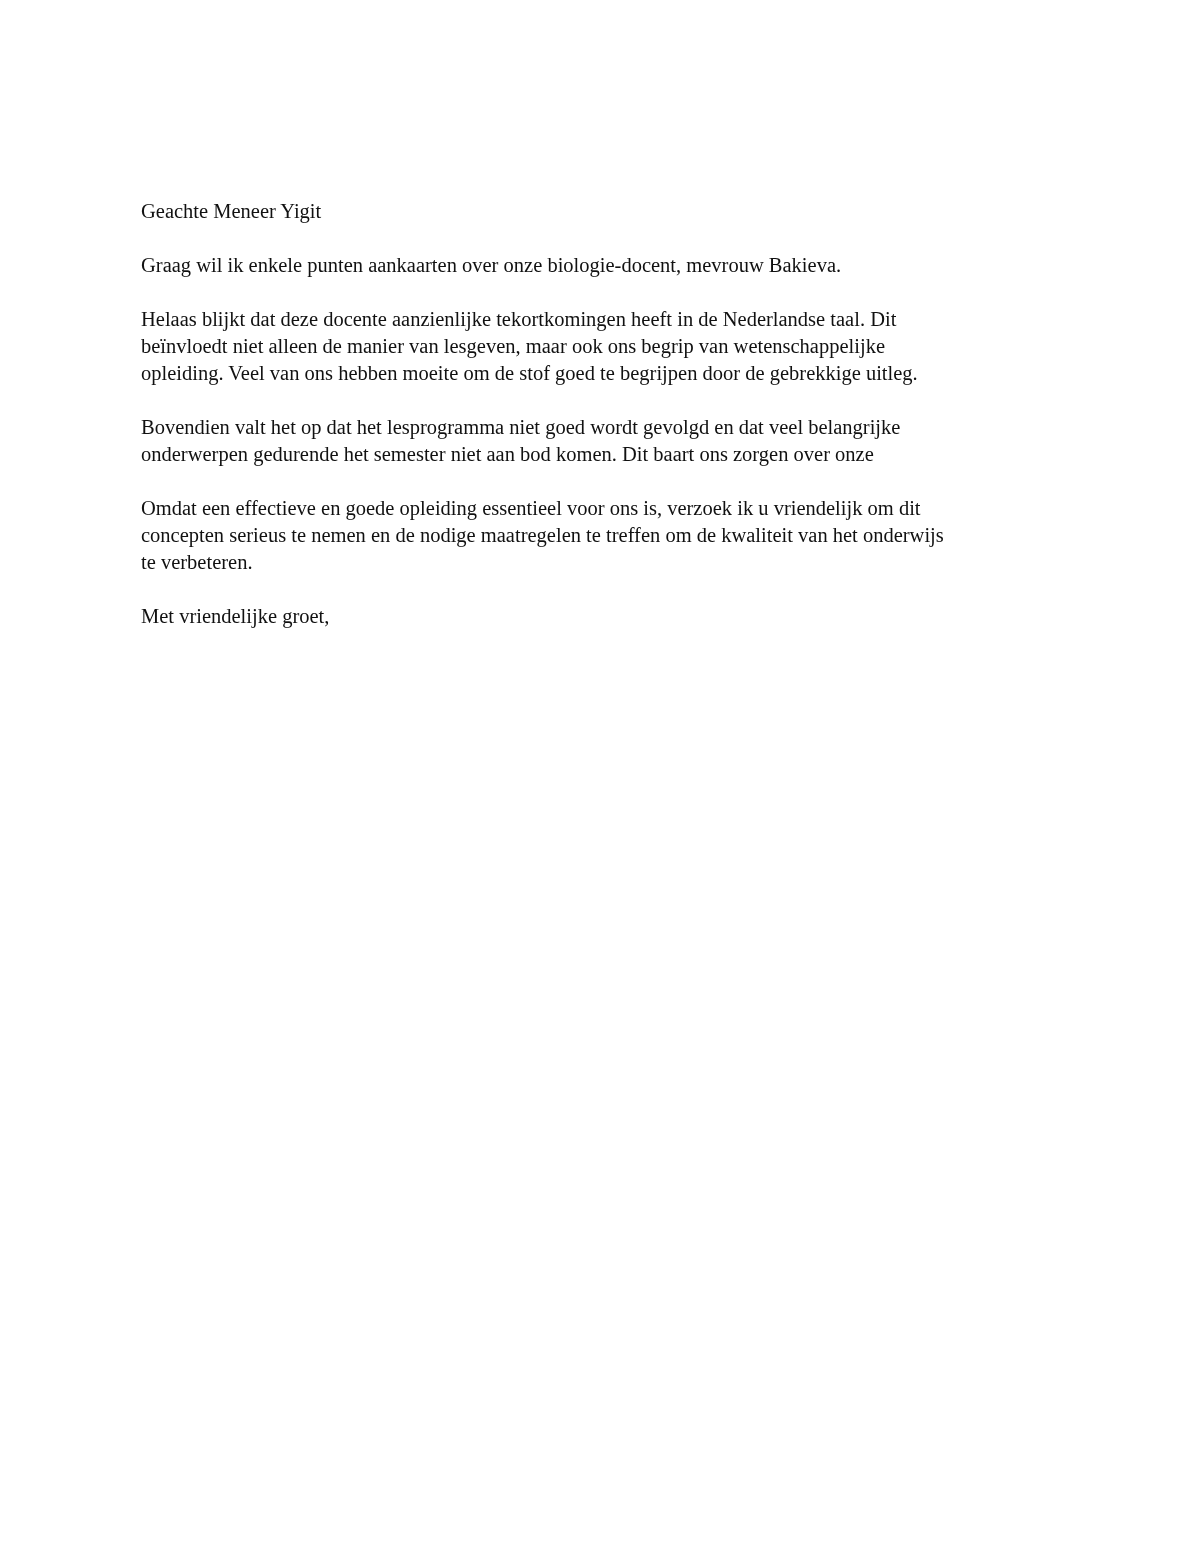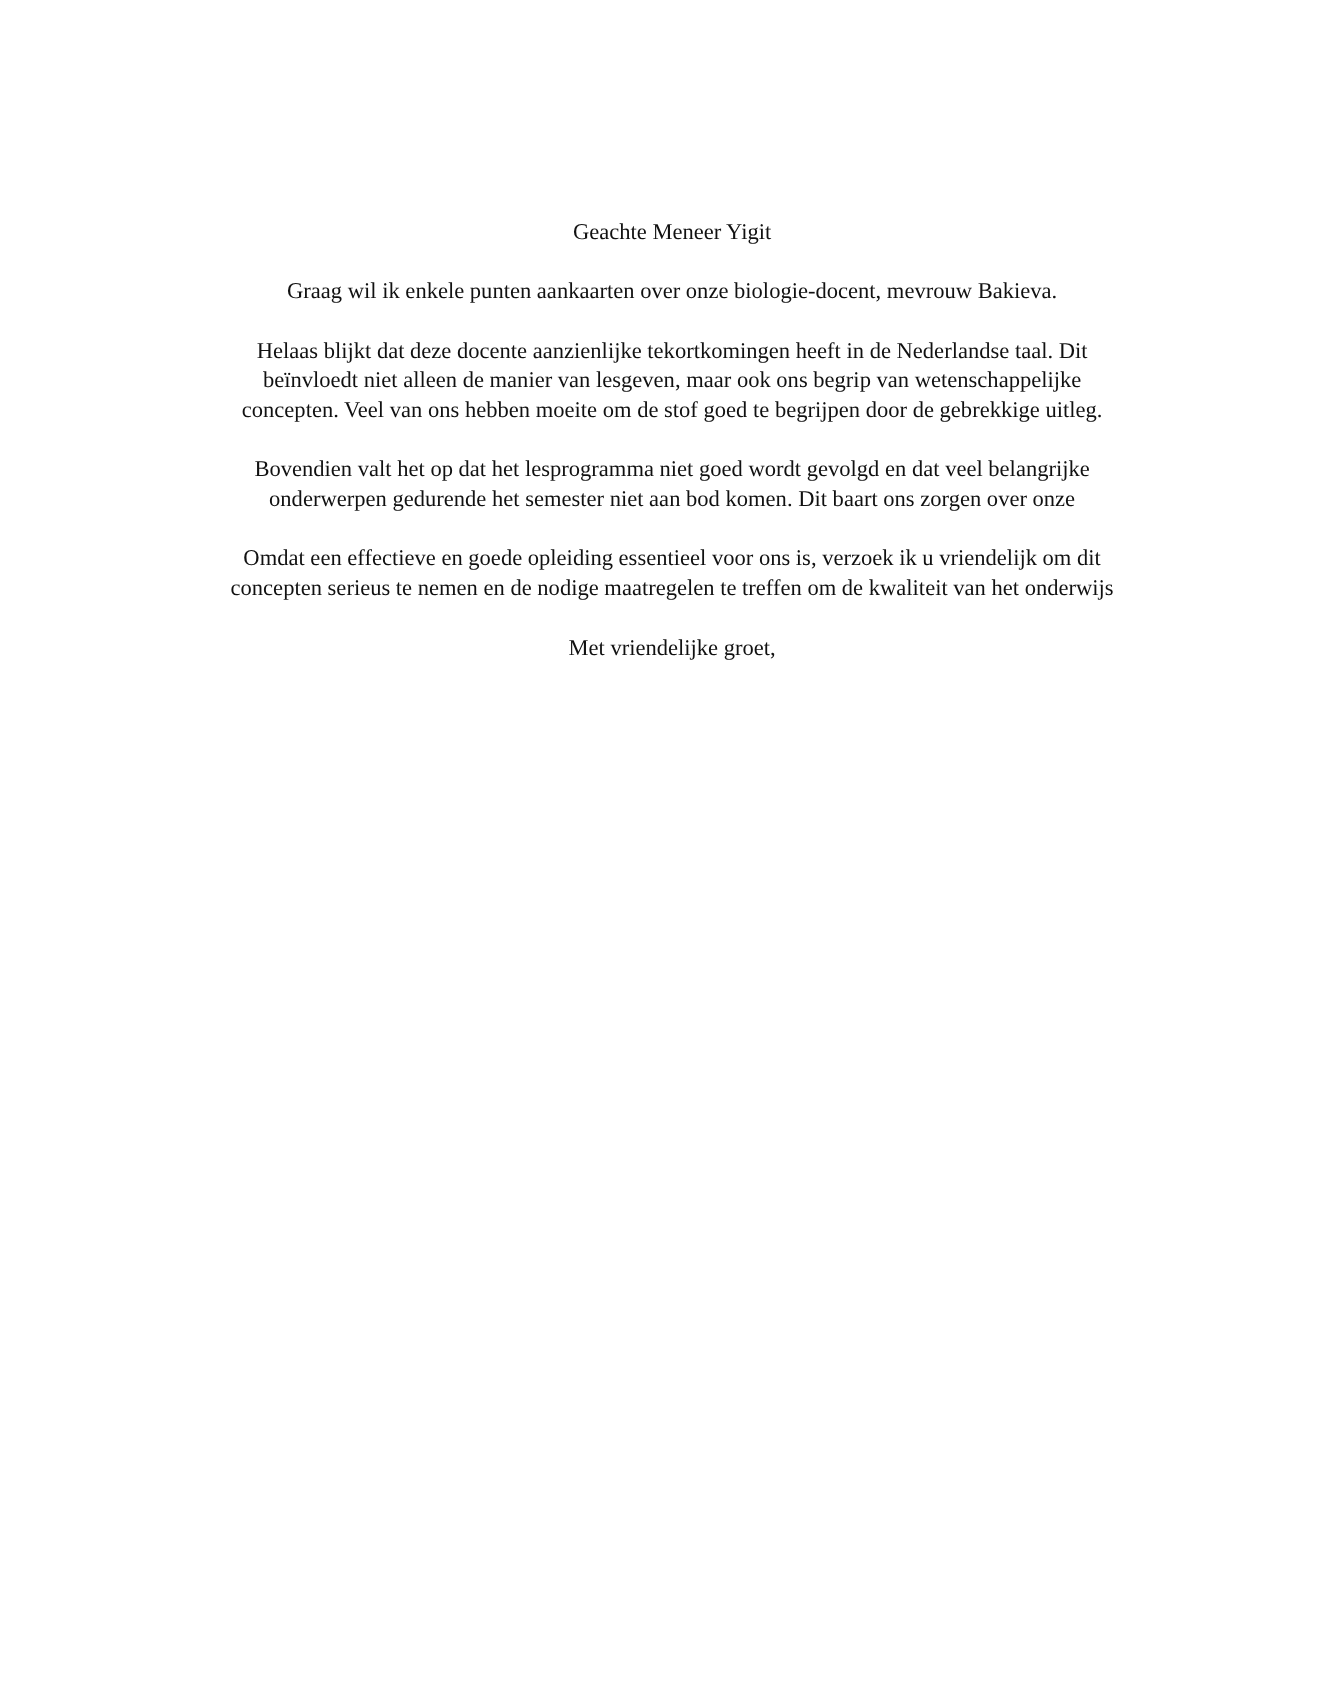--- a/index.html
+++ b/index.html
@@ -15,21 +15,20 @@
       font-family: "Liberation Serif", "DejaVu Serif", serif;
       color: #111111;
     }
     .page {
       position: absolute;
       left: 0;
       top: 0;
       width: 1200px;
       height: 1553px;
       background: #ffffff;
-      text-align: center;
     }
     .letter {
       position: absolute;
       left: 141px;
       top: 198px;
       width: 940px;
       font-size: 20.5px;
       line-height: 27px;
     }
     .block {
@@ -53,31 +52,32 @@
       <span class="line">Geachte Meneer Yigit</span>
     </p>
 
     <p class="block para">
       <span class="line">Graag wil ik enkele punten aankaarten over onze biologie-docent, mevrouw Bakieva.</span>
     </p>
 
     <p class="block para">
       <span class="line">Helaas blijkt dat deze docente aanzienlijke tekortkomingen heeft in de Nederlandse taal. Dit</span>
       <span class="line">beïnvloedt niet alleen de manier van lesgeven, maar ook ons begrip van wetenschappelijke</span>
-      <span class="line">concepten. Veel van ons hebben moeite om de stof goed te begrijpen door de gebrekkige uitleg.</span>
+      <span class="line">opleiding. Veel van ons hebben moeite om de stof goed te begrijpen door de gebrekkige uitleg.</span>
     </p>
 
     <p class="block para">
       <span class="line">Bovendien valt het op dat het lesprogramma niet goed wordt gevolgd en dat veel belangrijke</span>
       <span class="line">onderwerpen gedurende het semester niet aan bod komen. Dit baart ons zorgen over onze</span>
     </p>
 
     <p class="block para">
       <span class="line">Omdat een effectieve en goede opleiding essentieel voor ons is, verzoek ik u vriendelijk om dit</span>
       <span class="line">concepten serieus te nemen en de nodige maatregelen te treffen om de kwaliteit van het onderwijs</span>
+      <span class="line">te verbeteren.</span>
     </p>
 
     <p class="block closing">
       <span class="line">Met vriendelijke groet,</span>
     </p>
 
 
   </div>
 </div>
 

